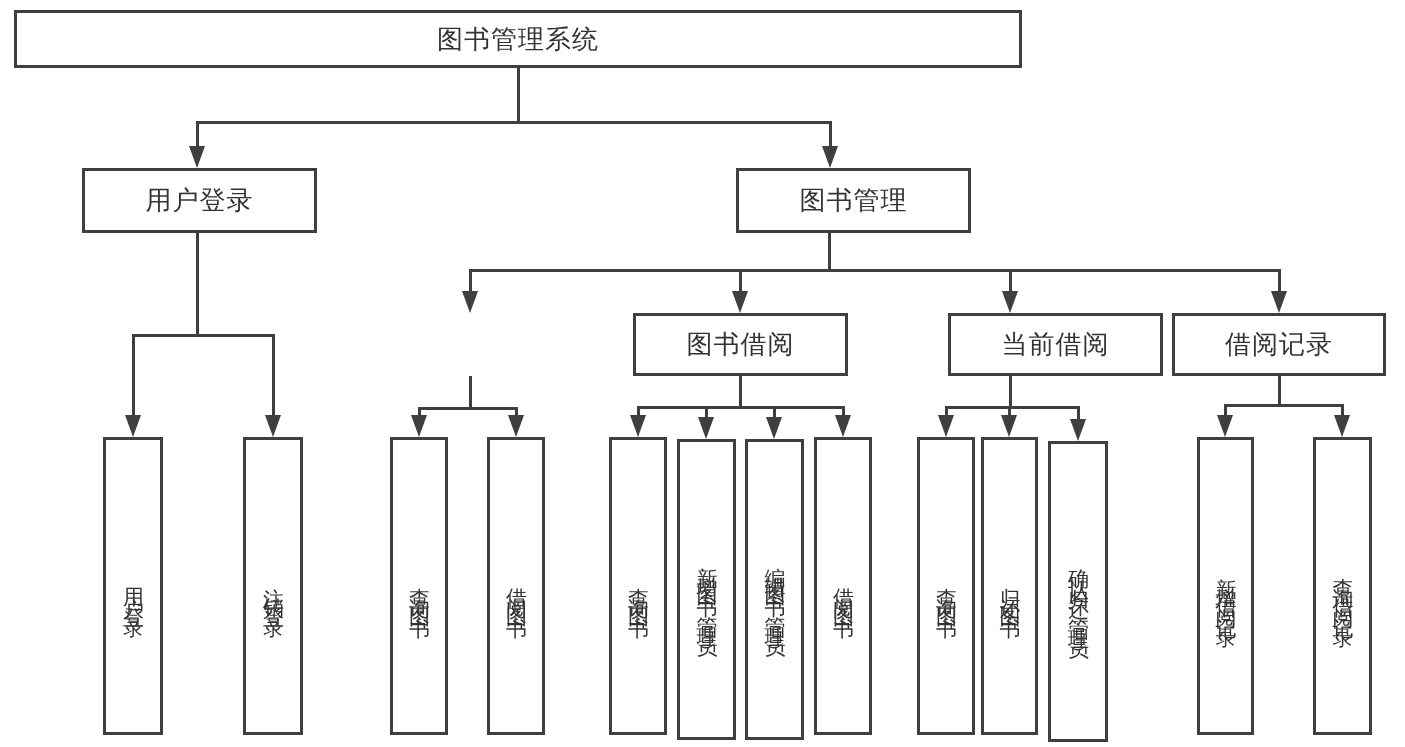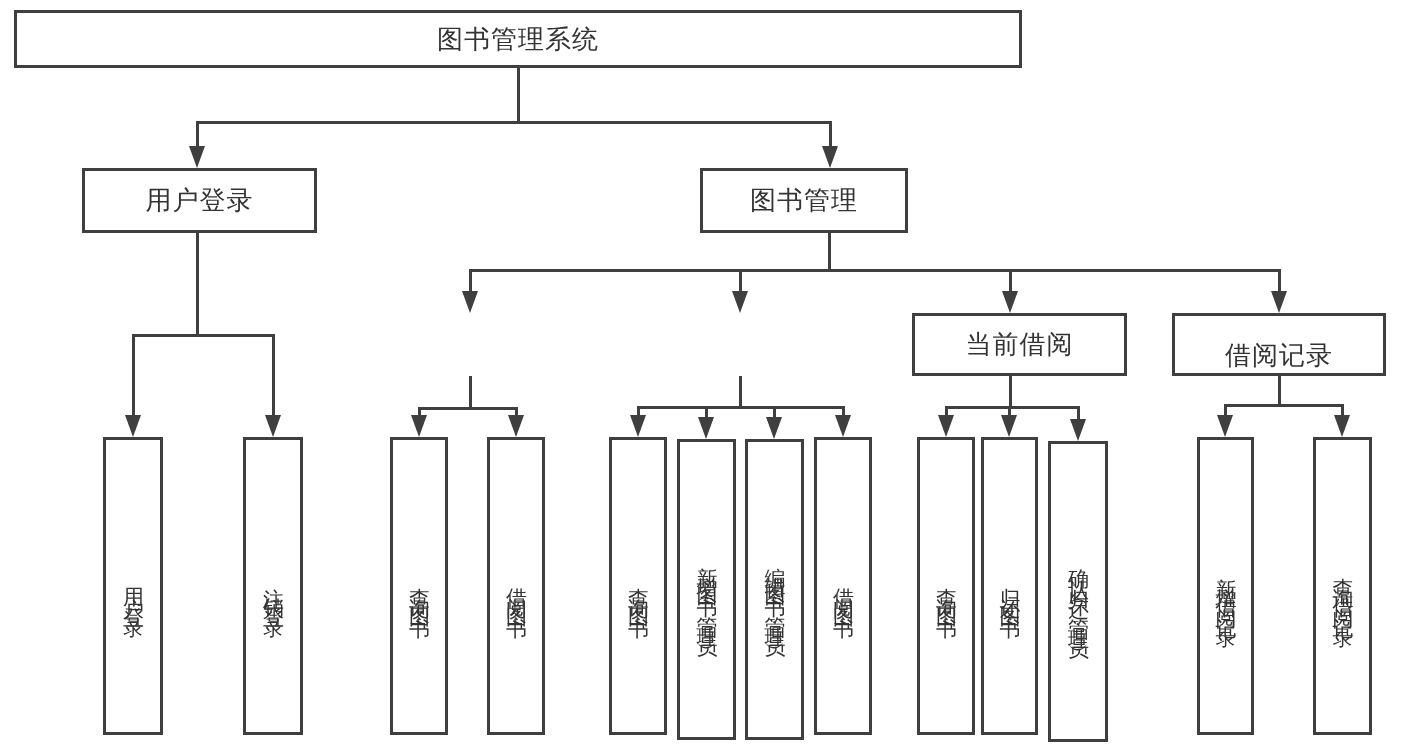--- a/index.html
+++ b/index.html
@@ -49,21 +49,21 @@
   <div class="vl" style="left:517px;top:68px;height:54px;"></div>
   <div class="hl" style="left:196px;top:121px;width:636px;"></div>
   <div class="vl" style="left:196px;top:121px;height:26px;"></div>
   <div class="ah" style="left:189px;top:146px;"></div>
   <div class="vl" style="left:829px;top:121px;height:26px;"></div>
   <div class="ah" style="left:822px;top:146px;"></div>
 
   <div class="box" style="left:82px;top:168px;width:235px;height:65px;">
     <span>用户登录</span>
   </div>
-  <div class="box" style="left:700px;top:168px;width:208px;height:65px;">
+  <div class="box" style="left:736px;top:168px;width:235px;height:65px;">
     <span>图书管理</span>
   </div>
 
   <div class="vl" style="left:196px;top:233px;height:103px;"></div>
   <div class="hl" style="left:132px;top:334px;width:143px;"></div>
   <div class="vl" style="left:132px;top:334px;height:82px;"></div>
   <div class="ah" style="left:125px;top:415px;"></div>
   <div class="vl" style="left:272px;top:334px;height:82px;"></div>
   <div class="ah" style="left:265px;top:415px;"></div>
 
@@ -78,24 +78,27 @@
   <div class="hl" style="left:469px;top:269px;width:811px;"></div>
   <div class="vl" style="left:469px;top:269px;height:23px;"></div>
   <div class="ah" style="left:462px;top:291px;"></div>
   <div class="vl" style="left:739px;top:269px;height:23px;"></div>
   <div class="ah" style="left:732px;top:291px;"></div>
   <div class="vl" style="left:1009px;top:269px;height:23px;"></div>
   <div class="ah" style="left:1002px;top:291px;"></div>
   <div class="vl" style="left:1278px;top:269px;height:23px;"></div>
   <div class="ah" style="left:1271px;top:291px;"></div>
 
-  <div class="box" style="left:912px;top:313px;width:215px;height:63px;">
+  <div class="box" style="left:633px;top:313px;width:215px;height:63px;">
+    <span>图书借阅</span>
+  </div>
+  <div class="box" style="left:948px;top:313px;width:215px;height:63px;">
     <span>当前借阅</span>
   </div>
-  <div class="box" style="left:1172px;top:313px;width:214px;height:63px;align-items:flex-end;">
+  <div class="box" style="left:1172px;top:313px;width:214px;height:63px;">
     <span>借阅记录</span>
   </div>
 
   <div class="vl" style="left:469px;top:376px;height:33px;"></div>
   <div class="hl" style="left:418px;top:407px;width:100px;"></div>
   <div class="vl" style="left:418px;top:407px;height:10px;"></div>
   <div class="ah" style="left:411px;top:415px;"></div>
   <div class="vl" style="left:515px;top:407px;height:10px;"></div>
   <div class="ah" style="left:508px;top:415px;"></div>
 

